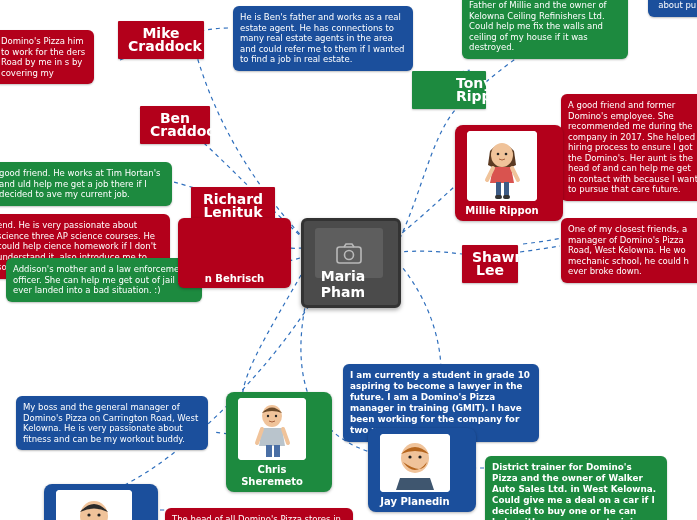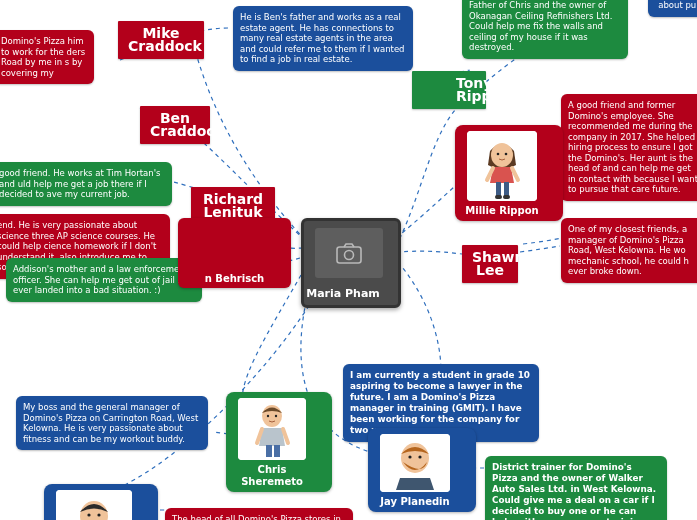--- a/index.html
+++ b/index.html
@@ -50,21 +50,21 @@
     position:absolute;left:301px;top:218px;width:94px;height:84px;
     background:#4b4b4b;border:3px solid #333333;border-radius:6px;
     box-shadow:0 2px 4px rgba(0,0,0,.35);
   }
   #center-node .photo{
     position:absolute;left:11px;top:7px;width:68px;height:50px;
     background:#5e5e5e;border-radius:3px;
   }
   #center-node .name{
     position:absolute;left:0;right:16px;bottom:5px;text-align:center;
-    color:#ffffff;font-size:11px;font-weight:bold;
+    color:#ffffff;font-size:14px;font-weight:bold;
   }
   .cam-icon{display:block;margin:14px auto 0;}
 
   
   .blank-card{background:#b3001b;border-radius:6px;box-shadow:0 1px 3px rgba(0,0,0,.3);}
 </style>
 </head>
 <body>
 
 <div id="canvas">
@@ -100,21 +100,21 @@
 
   <div class="node note red" style="left:-6px;top:30px;width:100px;">
     <span>Domino's Pizza him to work for the ders Road by me in s by covering my</span>
   </div>
 
   <div class="node note blue" style="left:233px;top:6px;width:180px;">
     <span>He is Ben's father and works as a real estate agent. He has connections to many real estate agents in the area and could refer me to them if I wanted to find a job in real estate.</span>
   </div>
 
   <div class="node note green" style="left:462px;top:-6px;width:166px;">
-    <span>Father of Chris and the owner of Okanagan Ceiling Refinishers Ltd. Could help me fix the walls and ceiling of my house if it was destroyed.</span>
+    <span>Father of Millie and the owner of Kelowna Ceiling Refinishers Ltd. Could help me fix the walls and ceiling of my house if it was destroyed.</span>
   </div>
 
   <div class="node note blue" style="left:648px;top:-6px;width:62px;text-align:center;">
     <span>about pur</span>
   </div>
 
   <div class="node note red" style="left:561px;top:94px;width:146px;">
     <span>A good friend and former Domino's employee. She recommended me during the company in 2017. She helped hiring process to ensure I got the Domino's. Her aunt is the head of and can help me get in contact with because I want to pursue that care future.</span>
   </div>
 

